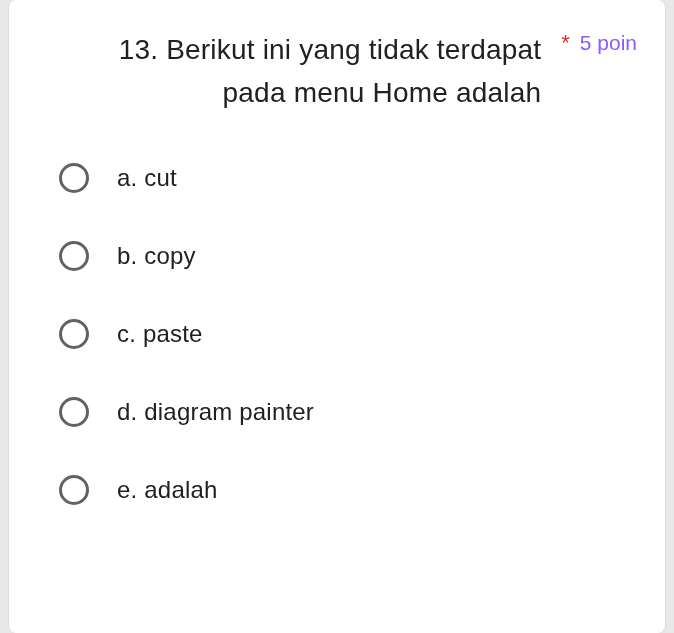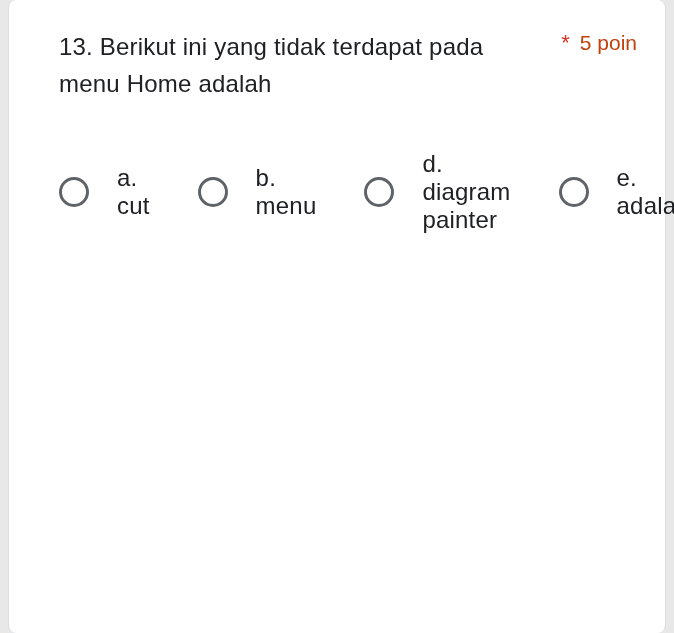--- a/index.html
+++ b/index.html
@@ -23,45 +23,46 @@
       border-left: 1px solid #dadce0;
       border-right: 1px solid #dadce0;
     }
     .header-row {
       display: flex;
       justify-content: space-between;
       align-items: flex-start;
       margin-bottom: 48px;
     }
     .question-text {
-      font-size: 24px;
+      font-size: 28px;
       color: #202124;
       line-height: 1.55;
       flex: 1;
       padding-right: 20px;
       letter-spacing: 0.2px;
+      text-align: right;
     }
     .points-wrap {
       display: flex;
       align-items: baseline;
       white-space: nowrap;
       font-size: 21px;
       padding-top: 2px;
     }
     .asterisk {
       color: #d93025;
       margin-right: 10px;
       font-size: 22px;
     }
     .points {
-      color: #c2410c;
+      color: #8b5cf6;
     }
     .options {
       display: flex;
-      flex-direction: row;
+      flex-direction: column;
       gap: 48px;
     }
     .option {
       display: flex;
       align-items: center;
       cursor: pointer;
     }
     .radio {
       width: 30px;
       height: 30px;
@@ -90,23 +91,27 @@
 
   <div class="options">
 
     <div class="option">
       <span class="radio"></span>
       <span class="option-label">a. cut</span>
     </div>
 
     <div class="option">
       <span class="radio"></span>
-      <span class="option-label">b. menu</span>
+      <span class="option-label">b. copy</span>
     </div>
 
+    <div class="option">
+      <span class="radio"></span>
+      <span class="option-label">c. paste</span>
+    </div>
 
     <div class="option">
       <span class="radio"></span>
       <span class="option-label">d. diagram painter</span>
     </div>
 
     <div class="option">
       <span class="radio"></span>
       <span class="option-label">e. adalah</span>
     </div>

